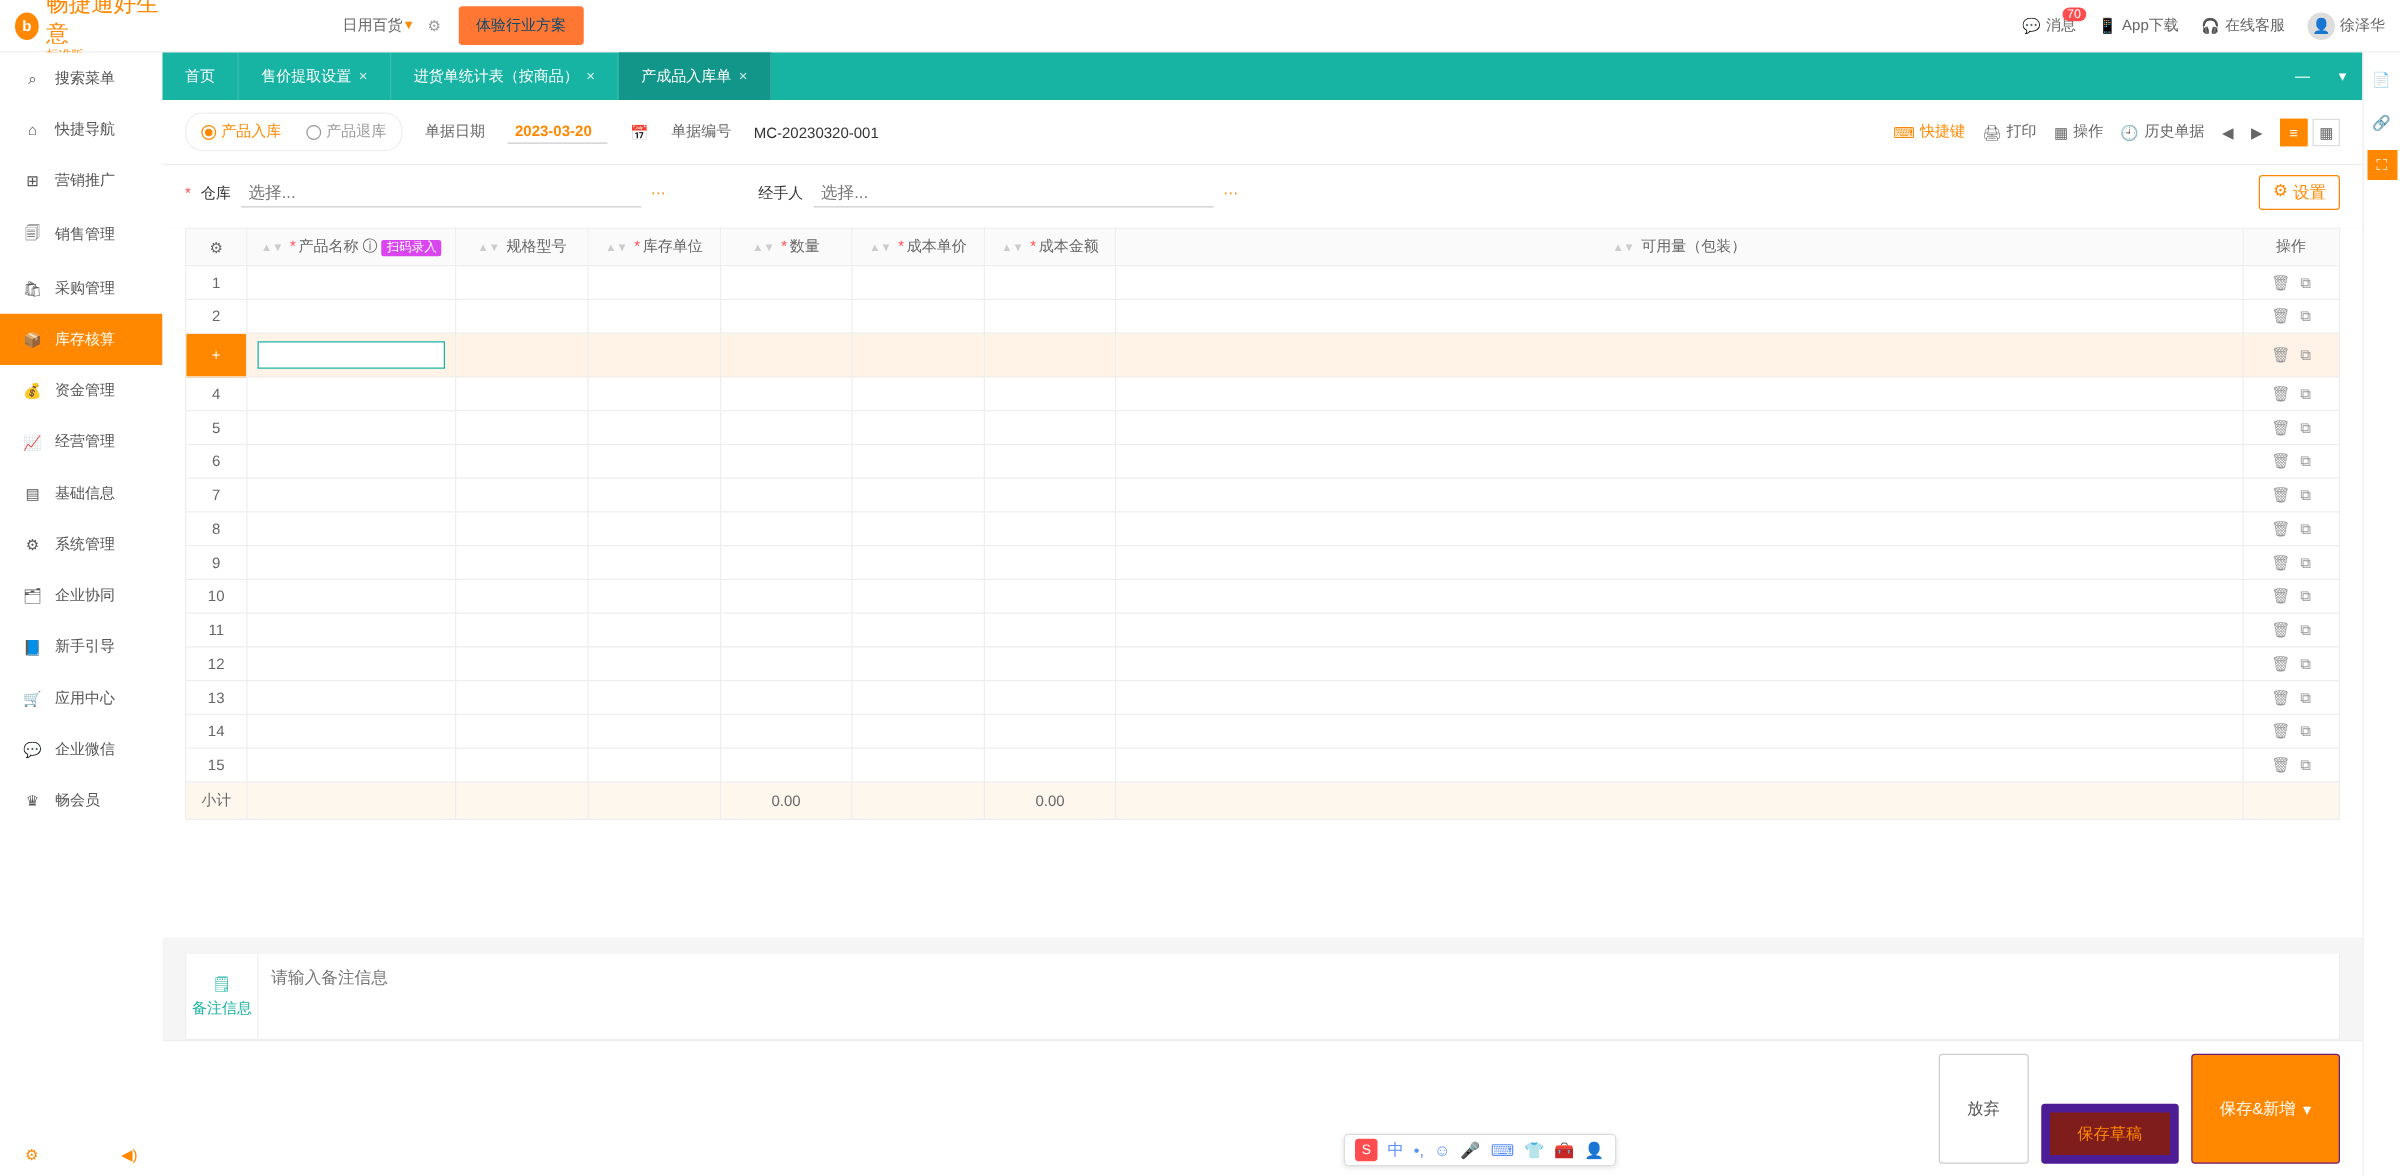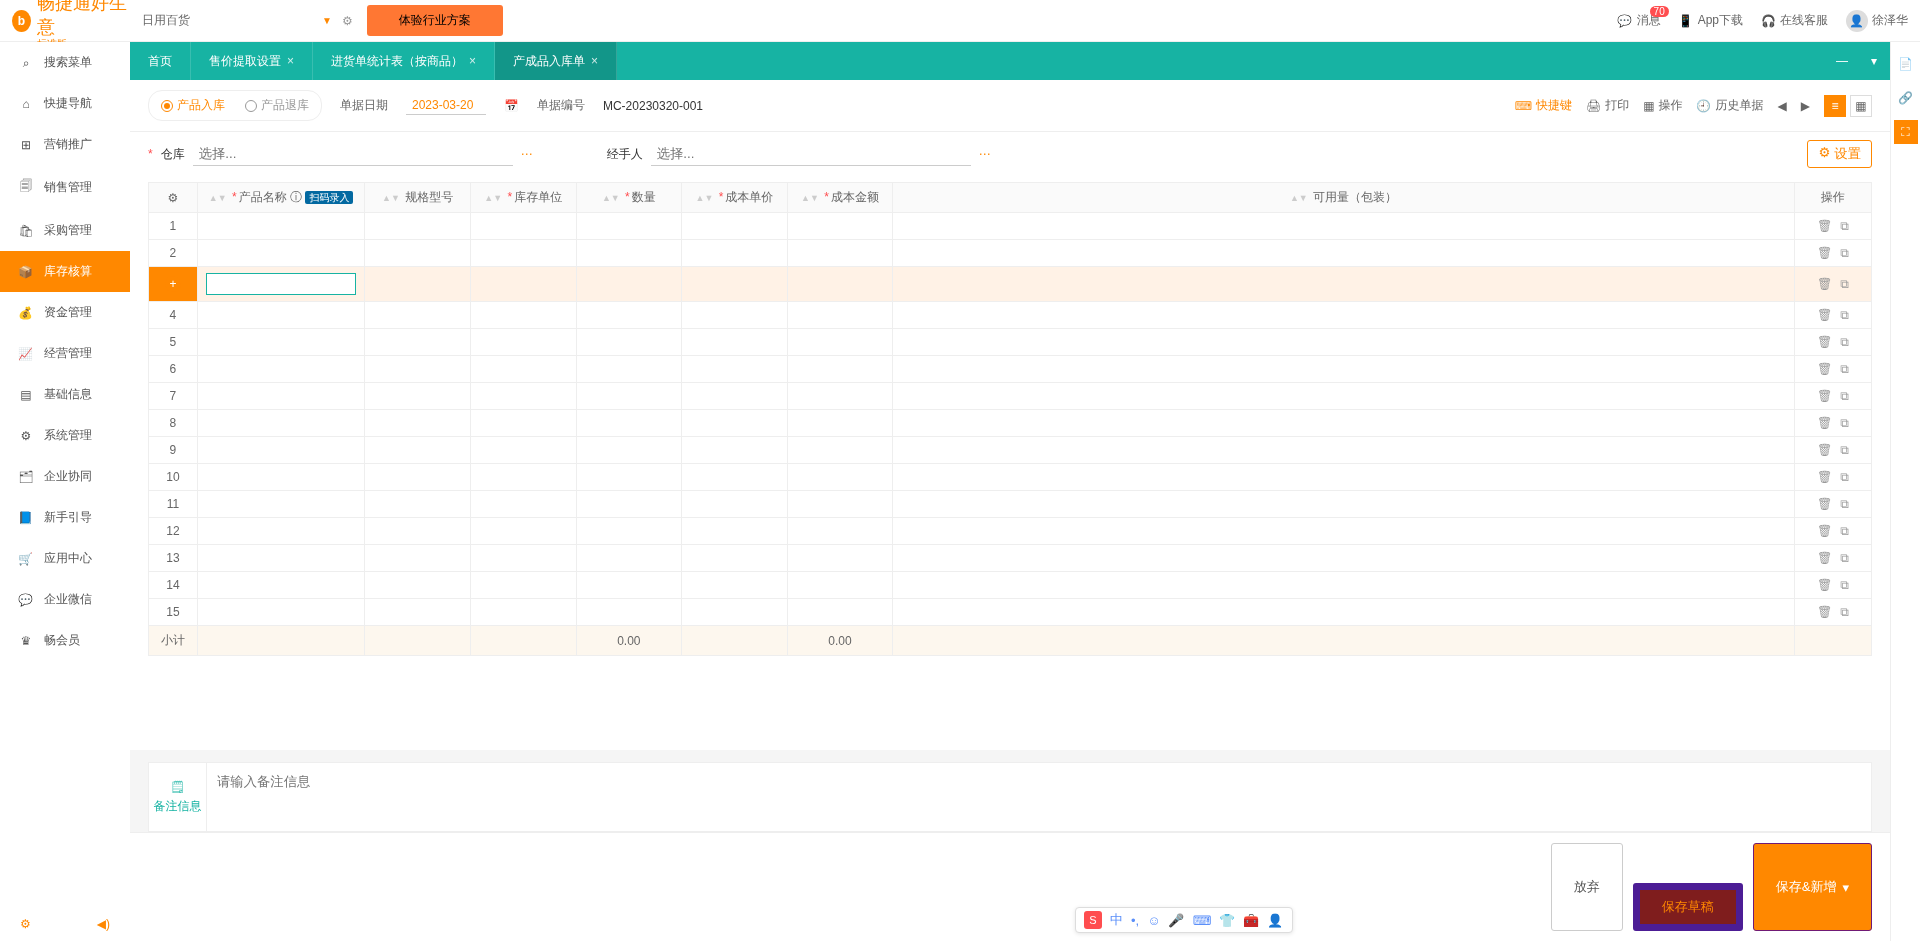--- a/index.html
+++ b/index.html
@@ -6,24 +6,24 @@
 body { background: #f5f5f5; font-size: 12px; color: #333; overflow: hidden; }
 .app { display: flex; flex-direction: column; height: 941px; width: 1920px; }
 
 
 .topbar { height: 42px; background: #fff; display: flex; align-items: center; padding: 0 12px; border-bottom: 1px solid #eee; }
 .logo-area { width: 118px; display: flex; align-items: center; gap: 6px; }
 .logo-icon { width: 22px; height: 22px; background: #ff8800; border-radius: 50%; display: flex; align-items: center; justify-content: center; color: #fff; font-weight: bold; }
 .logo-text { font-size: 18px; color: #ff8800; font-weight: normal; }
 .logo-sub { font-size: 10px; color: #ff8800; margin-top: -2px; }
 .logo-col { display: flex; flex-direction: column; }
-.shop-select { margin-left: 12px; width: 190px; display: flex; align-items: center; justify-content: space-between; color: #666; cursor: pointer; }
+.shop-select { margin-left: 12px; width: 190px; display: flex; align-items: center; justify-content: flex-end; color: #666; cursor: pointer; }
 .chev-down { color: #ff8800; font-size: 10px; }
 .gear-top { margin-left: 10px; color: #999; cursor: pointer; }
-.orange-btn { margin-left: 14px; background: #ff7733; color: #000000; border: none; padding: 7px 32px; border-radius: 3px; cursor: pointer; font-size: 12px; }
+.orange-btn { margin-left: 14px; background: #ff7733; color: #0c4a6e; border: none; padding: 7px 14px; border-radius: 3px; cursor: pointer; font-size: 12px; }
 .top-right { margin-left: auto; display: flex; align-items: center; gap: 18px; color: #666; }
 .top-right-item { display: flex; align-items: center; gap: 4px; cursor: pointer; position: relative; }
 .badge { position: absolute; top: -6px; right: -8px; background: #ff4d4f; color: #fff; font-size: 10px; border-radius: 8px; padding: 0 4px; }
 .avatar { width: 22px; height: 22px; background: #ddd; border-radius: 50%; display: inline-flex; align-items: center; justify-content: center; color: #fff; }
 
 
 .main { flex: 1; display: flex; min-height: 0; }
 .sidebar { width: 130px; background: #fff; display: flex; flex-direction: column; }
 .sidebar-item { display: flex; align-items: center; gap: 10px; padding: 12px 18px; color: #555; cursor: pointer; }
 .sidebar-item.active { background: #ff8800; color: #fff; }
@@ -41,21 +41,21 @@
 .tabs-ctrl .ctrl { width: 32px; height: 38px; display: flex; align-items: center; justify-content: center; cursor: pointer; }
 
 
 .toolbar { background: #fff; padding: 10px 18px; display: flex; align-items: center; gap: 18px; border-bottom: 1px solid #eee; }
 .radio-grp { display: flex; border: 1px solid #eee; border-radius: 14px; padding: 2px; }
 .radio-opt { display: flex; align-items: center; gap: 4px; padding: 4px 10px; color: #999; cursor: pointer; }
 .radio-opt.active { color: #ff8800; }
 .radio-circle { width: 12px; height: 12px; border: 1px solid currentColor; border-radius: 50%; display: inline-flex; align-items: center; justify-content: center; }
 .radio-circle.filled::after { content: ""; width: 6px; height: 6px; background: currentColor; border-radius: 50%; }
 .field-lbl { color: #666; }
-.field-val { color: #ff8800; border-bottom: 1px solid #ccc; padding: 2px 6px; min-width: 80px; display: inline-block; }
+.field-val { color: #ff8800; border-bottom: 1px solid #ccc; padding: 2px 6px; min-width: 80px; display: inline-block; font-weight: bold; }
 .field-val2 { color: #333; }
 .cal-icon { color: #ff8800; cursor: pointer; }
 .toolbar-right { margin-left: auto; display: flex; align-items: center; gap: 14px; color: #666; }
 .tool-link { display: flex; align-items: center; gap: 4px; cursor: pointer; }
 .tool-link.orange { color: #ff8800; }
 .view-toggle { display: flex; gap: 4px; }
 .view-btn { width: 22px; height: 22px; border: 1px solid #ddd; display: flex; align-items: center; justify-content: center; cursor: pointer; }
 .view-btn.active { background: #ff8800; color: #fff; border-color: #ff8800; }
 
 
@@ -75,21 +75,21 @@
 .tbl th .sort { color: #ccc; font-size: 9px; display: inline-flex; flex-direction: column; line-height: 6px; margin-right: 2px; }
 .col-idx { width: 38px; }
 .col-name { width: 130px; text-align: left; }
 .col-spec { width: 82px; }
 .col-unit { width: 82px; }
 .col-qty { width: 82px; text-align: right; }
 .col-price { width: 82px; text-align: right; }
 .col-amt { width: 82px; text-align: right; }
 .col-avail { width: 700px; text-align: left; }
 .col-ops { width: 60px; }
-.scan-tag { background: #0369a1; color: #fff; font-size: 10px; padding: 1px 4px; border-radius: 2px; margin-left: 0; }
+.scan-tag { background: #d946ef; color: #fff; font-size: 10px; padding: 1px 4px; border-radius: 2px; margin-left: 0; }
 .row-active { background: #fff2e6; }
 .row-active .col-idx-cell { background: #ff8800; color: #fff; }
 .add-circle { display: inline-flex; width: 16px; height: 16px; background: #ff8800; color: #fff; border-radius: 50%; align-items: center; justify-content: center; font-size: 12px; }
 .active-input { border: 1px solid #17b3a3; width: 100%; height: 22px; background: #fff; }
 .ops-cell { display: flex; gap: 8px; justify-content: center; color: #999; }
 .subtotal-row td { background: #fdf7ee; font-weight: 500; }
 
 
 .remarks { margin: 12px 18px 0; background: #fff; border: 1px solid #eee; display: flex; min-height: 70px; }
 .remarks-label { width: 58px; display: flex; flex-direction: column; align-items: center; justify-content: center; gap: 4px; color: #17b3a3; border-right: 1px solid #eee; }

